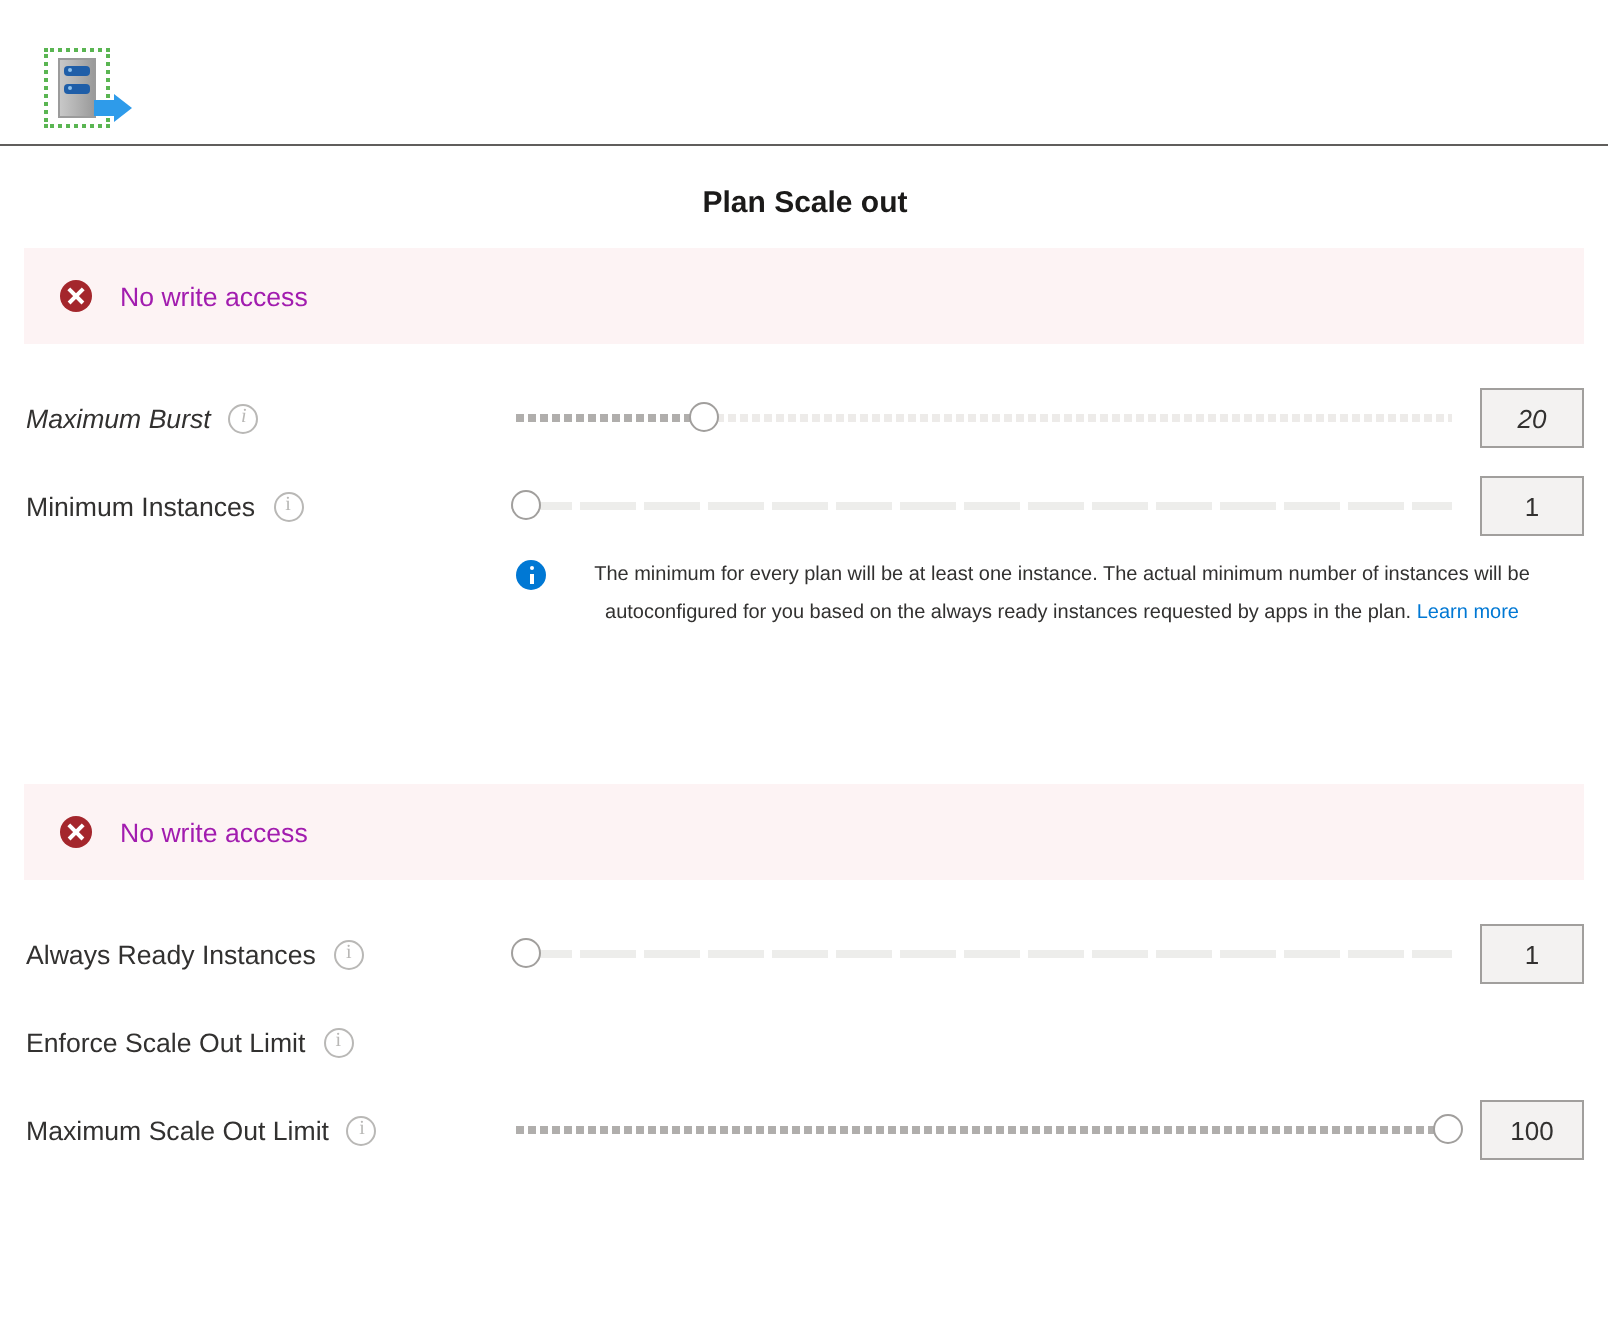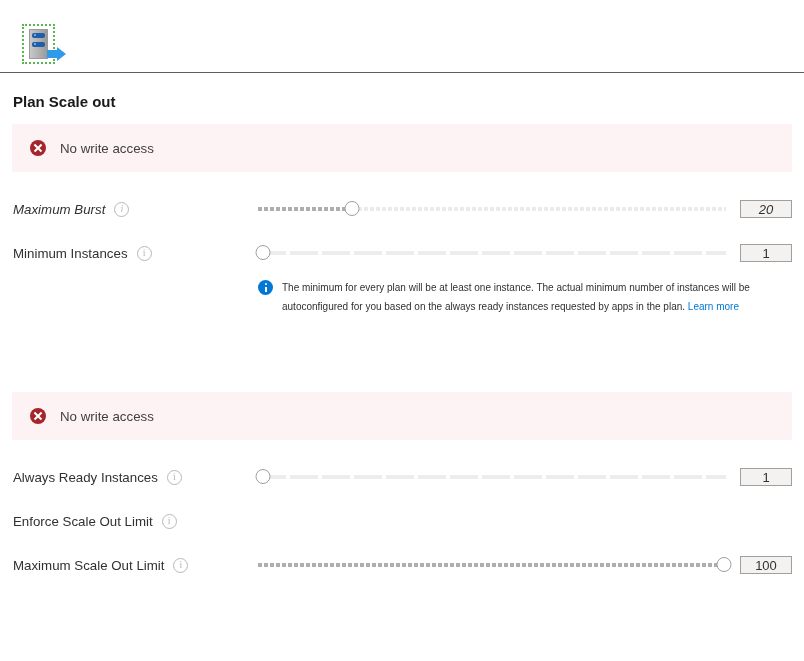--- a/index.html
+++ b/index.html
@@ -89,21 +89,21 @@
   }
   .link { color: #0078d4; text-decoration: none; cursor: pointer; }
 
   .hr-full {
     height: 1px;
     background: #605e5c;
     margin: 0 0 0 0;
   }
 
   
-  .section { padding: 0 12px; }
+  .section { padding: 0 12px; text-align: center; }
   .section-title {
     font-size: 15px;
     font-weight: 600;
     color: #1b1a19;
     margin: 20px 0 0 0;
     padding-left: 1px;
   }
 
   .banner {
     margin-top: 14px;
@@ -125,21 +125,21 @@
     position: absolute;
     left: 3px; top: 7.2px;
     width: 10px; height: 1.8px;
     background: #fff;
   }
   .err-icon::before { transform: rotate(45deg); }
   .err-icon::after  { transform: rotate(-45deg); }
   .banner-text {
     margin-left: 14px;
     font-size: 13.3px;
-    color: #404040;
+    color: #a21caf;
   }
 
   
   .row {
     display: flex;
     align-items: center;
     height: 30px;
     padding-left: 1px;
   }
   .row-label {
@@ -190,21 +190,21 @@
     border-radius: 50%;
     background: #ffffff;
     border: 1px solid #a19f9d;
     top: 3px;
     transform: translateX(-50%);
     z-index: 3;
   }
   .valbox {
     flex: 0 0 52px;
     width: 52px;
-    height: 18px;
+    height: 30px;
     margin-left: 14px;
     border: 1px solid #a19f9d;
     background: #f3f2f1;
     color: #323130;
     font-size: 13px;
     display: flex;
     align-items: center;
     justify-content: center;
   }
 

